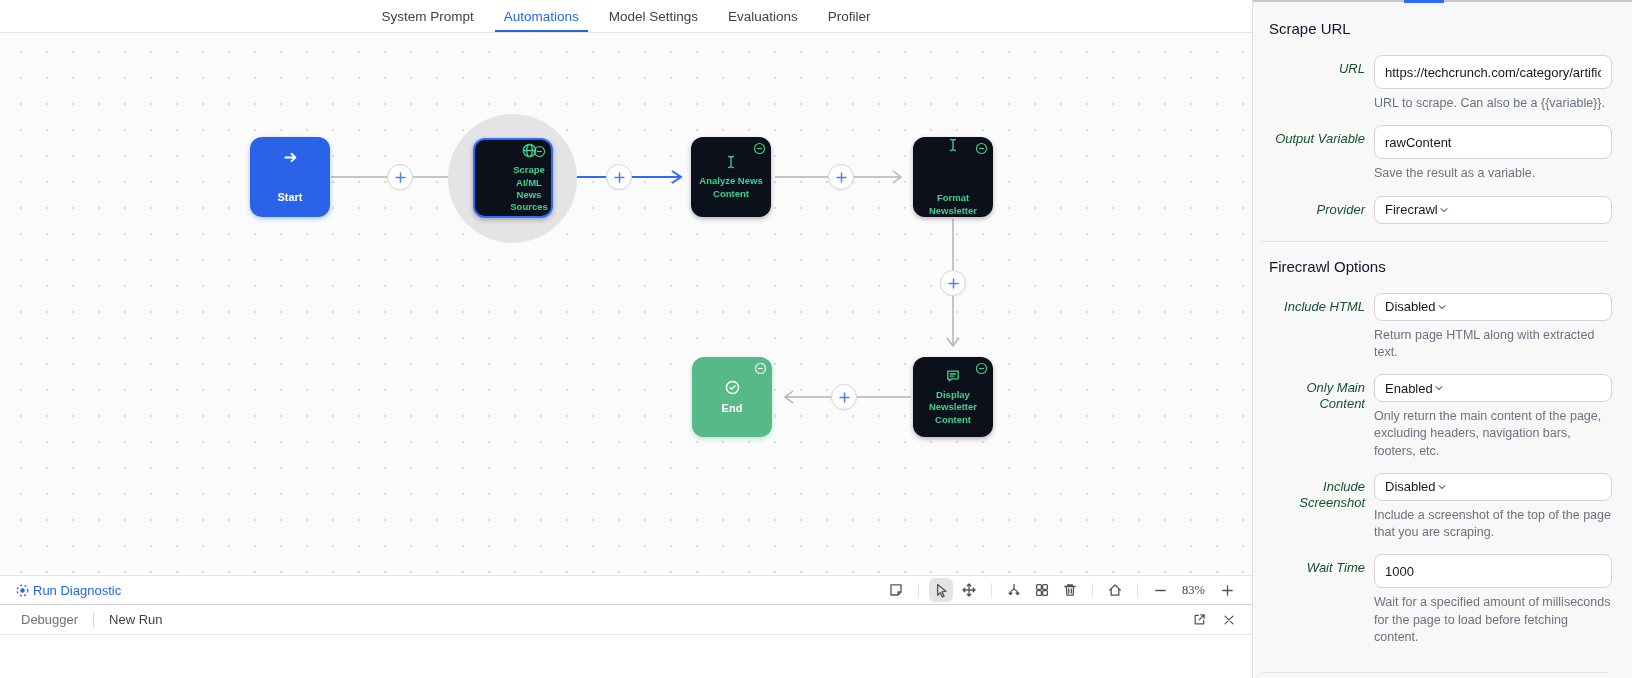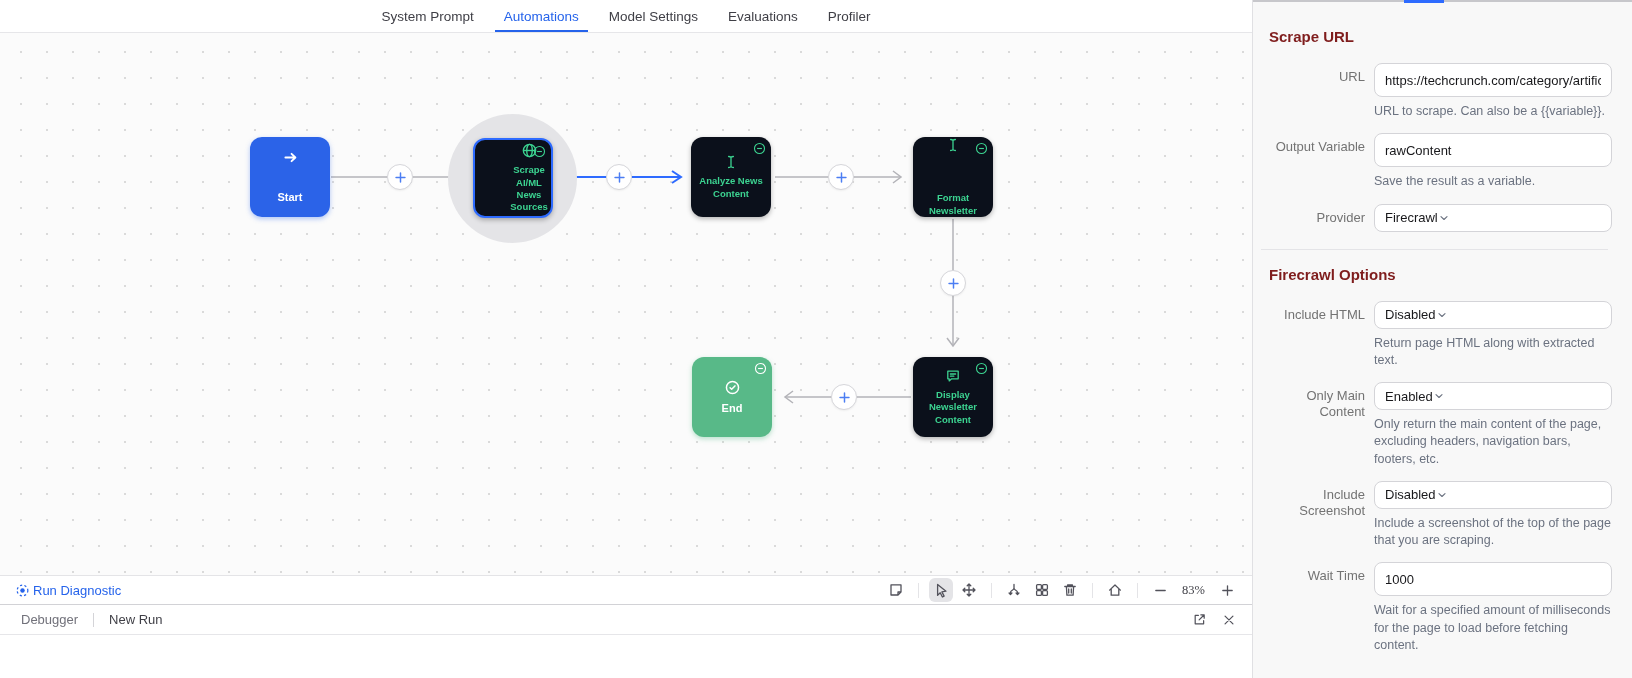--- a/index.html
+++ b/index.html
@@ -47,23 +47,23 @@
   .dbg-title { font-size:13px; color:#71717a; }
   .dbg-sep { width:1px; height:14px; background:#d4d4d8; margin:0 15px; }
   .dbg-run { font-size:13px; color:#3f3f46; cursor:pointer; }
   .dbg-icons { margin-left:auto; display:flex; align-items:center; gap:15px; color:#52525b; }
   .dbg-icons button { background:none; border:none; color:#52525b; cursor:pointer; line-height:0; padding:0; }
 
   
   .inspector { width:379px; background:#f8f8f8; position:relative; padding:17px 24px 0 12px; overflow:hidden; }
   .inspector::before { content:""; position:absolute; left:0; top:0; right:0; height:2px; background:#c7c7cb; }
   .panel-accent { position:absolute; left:151px; top:0; width:40px; height:3px; background:#2e6bff; }
-  .insp-heading { font-size:15px; font-weight:700; color:#7f1d1d; margin:11px 0 18px 4px; }
+  .insp-heading { font-size:15px; font-weight:400; color:#0f172a; margin:3px 0 18px 4px; }
   .form-row { display:grid; grid-template-columns:100px 238px; column-gap:9px; margin-bottom:13px; }
-  .form-label { font-size:13px; color:#737373; text-align:right; padding-top:6px; line-height:1.25; }
+  .form-label { font-size:13px; color:#14532d; text-align:right; padding-top:6px; line-height:1.25;font-style:italic; }
   .text-input { width:100%; height:28px; border:1px solid #d4d4d8; border-radius:8px; background:#fff; font-size:13px; color:#18181b; padding:16px 10px; font-family:inherit; outline:none; }
   .select-box { width:100%; height:28px; border:1px solid #d4d4d8; border-radius:8px; background:#fff; font-size:13px; color:#18181b; padding:0 9px 0 10px; display:flex; align-items:center; justify-content:flex-start; cursor:pointer; }
   .help { font-size:12.5px; color:#6b7280; margin-top:6px; line-height:1.38; }
   .section-divider { border:none; border-top:1px solid #e4e4e7; margin:17px 0 16px -4px; }
   .bottom-divider { border:none; border-top:1px solid #e4e4e7; margin:26px 0 0 -4px; }
 
   svg { display:block; }
 </style>
 </head>
 <body>

